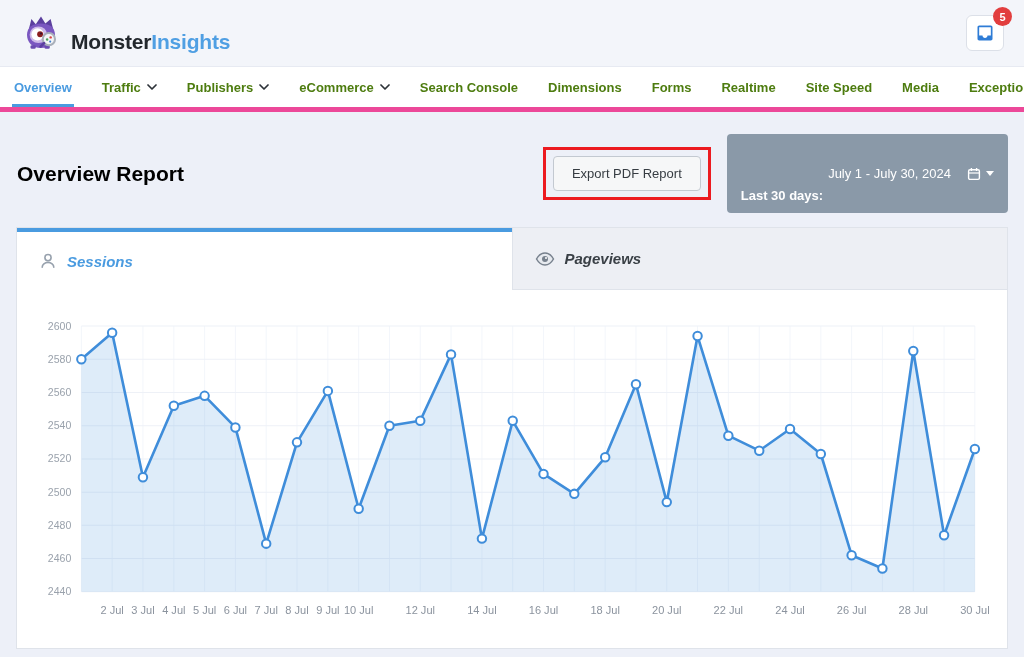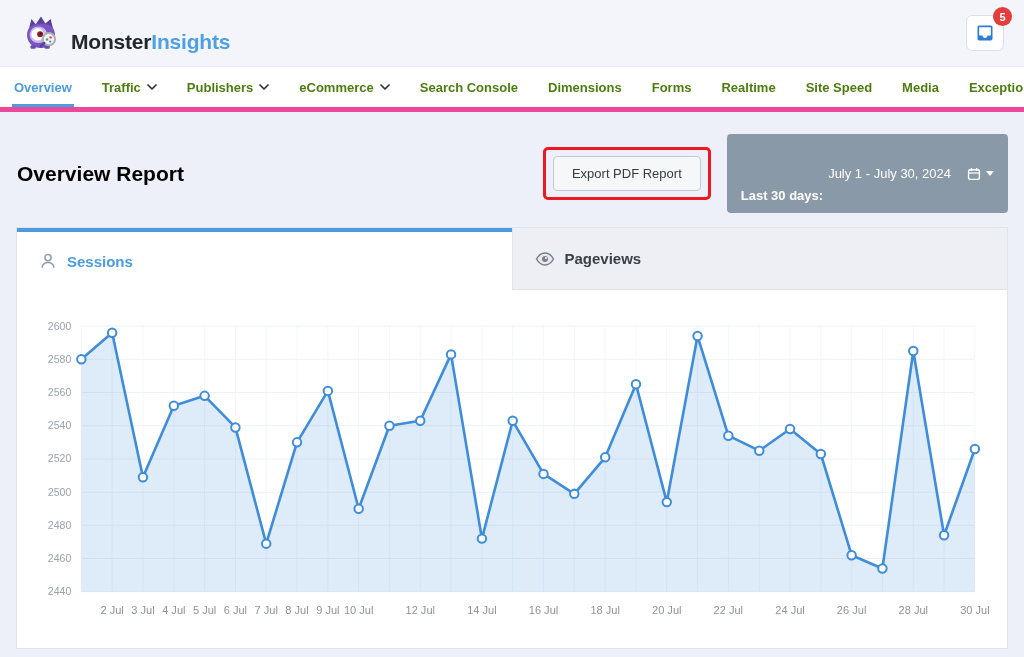--- a/index.html
+++ b/index.html
@@ -20,29 +20,29 @@
   
   .nav { background:#ffffff; border-top:1px solid #e7eaf2; border-bottom:5px solid #ec4899; display:flex; align-items:stretch; padding:0 14px; height:46px; gap:30px; }
   .nav-item { display:flex; align-items:center; gap:6px; font-size:13px; font-weight:600; color:#4d7c0f; cursor:pointer; position:relative; text-decoration:none; white-space:nowrap; }
   .nav-item.active { color:#4a9be0; }
   .nav-item.active::after { content:""; position:absolute; left:-2px; right:-2px; bottom:0; height:3px; background:#4a9be0; }
   
   .main { padding:0 16px; }
   .heading-row { display:flex; justify-content:space-between; align-items:center; margin:22px 0 14px; }
   h1 { margin:1px; font-size:21px; font-weight:bold; color:#000000; }
   .controls { display:flex; align-items:center; gap:16px; }
-  .red-annotation { border:3px solid #ec1a20; padding:6px 7px; border-radius:5px; }
+  .red-annotation { border:3px solid #ec1a20; padding:6px 7px; border-radius:0; }
   .export-btn { background:#f6f7f8; border:1px solid #c3c9d1; border-radius:4px; padding:9px 18px; font-size:13px; color:#363c42; cursor:pointer; font-family:inherit; }
   .date-btn { background:#8a99a8; border:none; border-radius:4px; padding:10px 14px; display:flex; align-items:center; color:#ffffff; font-size:13px; cursor:pointer; font-family:inherit; }
   .date-btn .bold { font-weight:bold; margin-right:5px;margin-top:44px; }
   .date-btn .cal-group { margin-left:16px; display:flex; align-items:center; gap:5px; }
   .caret-down { width:0; height:0; border-left:4px solid transparent; border-right:4px solid transparent; border-top:5px solid #ffffff; }
   
   .card { background:#ffffff; border:1px solid #dfe3ea; }
-  .tabs { display:flex; height:62px; }
+  .tabs { display:flex; height:62px;font-style:italic; }
   .tab { flex:1; display:flex; align-items:center; gap:10px; padding-left:22px; font-size:15px; font-weight:bold; cursor:pointer; }
   .tab.active { border-top:4px solid #4a9be0; color:#4a9be0; background:#ffffff; }
   .tab.inactive { background:#edeff4; color:#3a4046; border-left:1px solid #dfe3ea; border-bottom:1px solid #dfe3ea; }
   .chart-wrap { padding:18px 14px 6px 10px; }
   .chart { display:block; width:100%; height:auto; }
   .chart text { font-family:"Liberation Sans", sans-serif; }
   
   .sitenotes-row { display:flex; justify-content:center; margin-top:8px; }
   .sitenotes-btn { display:flex; align-items:center; gap:7px; background:#ffffff; border:1px solid #e2e6ec; border-radius:3px; padding:6px 12px; cursor:pointer; box-shadow:0 1px 1px rgba(0,0,0,0.05); font-family:inherit; }
   .sitenotes-label { font-size:10px; font-weight:bold; color:#be185d; text-decoration:underline; }

